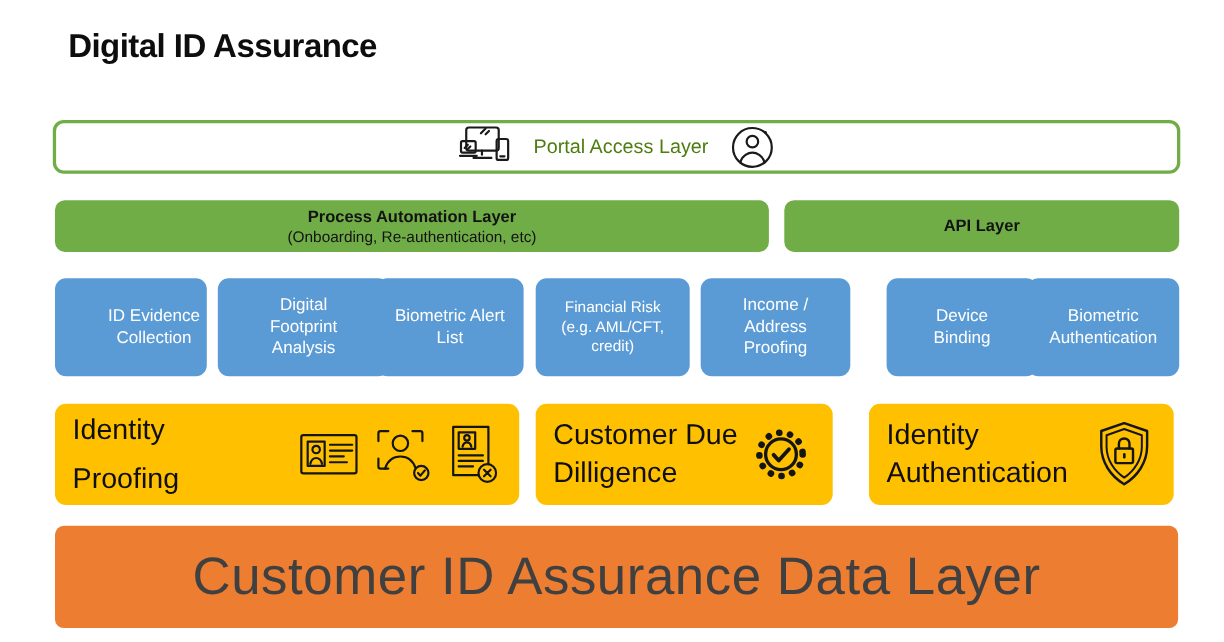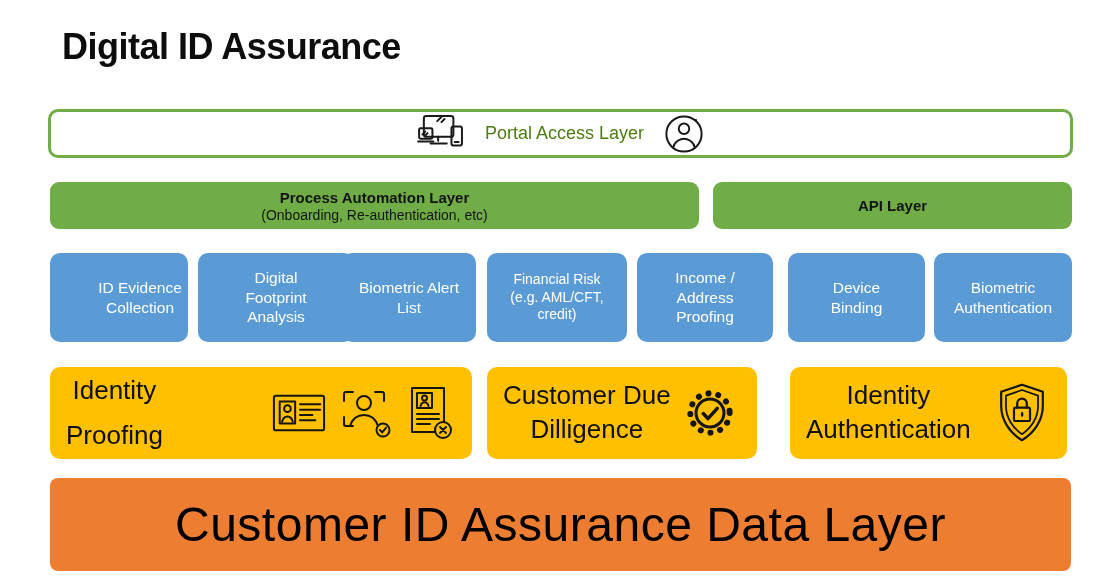--- a/index.html
+++ b/index.html
@@ -1,21 +1,21 @@
 <!DOCTYPE html>
 <html><head>
 <meta charset="utf-8">
 <style>
   html,body{margin:0;padding:0;background:#fff;}
   .canvas{
     position:relative;width:1113px;height:584px;background:#ffffff;
     font-family:"Liberation Sans",sans-serif;overflow:hidden;
   }
   .title{
-    position:absolute;left:62px;top:26px;font-size:36px;font-weight:700;
+    position:absolute;left:62px;top:26px;font-size:30px;font-weight:700;
     color:#0d0d0d;letter-spacing:-0.5px;
   }
   
   .portal{
     position:absolute;left:48px;top:109px;width:1019px;height:43px;
     border:3px solid #70AD47;border-radius:10px;background:#ffffff;
     display:flex;align-items:center;justify-content:center;gap:20px;
   }
   .portal-label{font-size:18px;color:#4d7c0f;}
   
@@ -32,31 +32,31 @@
   .cap{
     position:absolute;top:253px;height:89px;background:#5B9BD5;border-radius:10px;
     color:#ffffff;display:flex;align-items:center;justify-content:center;
     text-align:center;font-size:15.5px;line-height:1.28;white-space:pre-line;
     padding:0 6px;box-sizing:border-box;
   }
   .cap.small{font-size:14px;}
   
   .fn{
     position:absolute;top:367px;height:92px;background:#FFC000;border-radius:10px;
-    color:#0f0f0f;display:flex;align-items:center;box-sizing:border-box;text-align:center;
+    color:#0f0f0f;display:flex;align-items:center;box-sizing:border-box;
   }
   .fn-label{font-size:26px;white-space:pre-line;line-height:1.3;}
   .fn-label.tall{line-height:1.75;}
   .fn-icons{margin-left:auto;display:flex;align-items:center;gap:14px;}
   .fn svg{flex:none;}
   
   .datalayer{
     position:absolute;left:50px;top:478px;width:1021px;height:93px;
     background:#ED7D31;border-radius:8px;display:flex;align-items:center;
-    justify-content:center;color:#000000;font-size:48px;letter-spacing:0.5px;
+    justify-content:center;color:#404040;font-size:48px;letter-spacing:0.5px;
   }
   .icon{display:block;}
   .icon *{vector-effect:non-scaling-stroke;}
 </style>
 </head>
 <body>
 
 <div class="canvas">
 
   <div class="title">Digital ID Assurance</div>
@@ -95,21 +95,21 @@
 Footprint
 Analysis</div>
   <div class="cap" style="left:342px;width:134px;">Biometric Alert
 List</div>
   <div class="cap small" style="left:487px;width:140px;">Financial Risk
 (e.g. AML/CFT,
 credit)</div>
   <div class="cap" style="left:637px;width:136px;">Income /
 Address
 Proofing</div>
-  <div class="cap" style="left:788px;width:137px;">Device
+  <div class="cap" style="left:806px;width:137px;">Device
 Binding</div>
   <div class="cap" style="left:934px;width:138px;">Biometric
 Authentication</div>
 
   <div class="fn" style="left:50px;width:422px;padding:0 20px 0 16px;">
     <div class="fn-label tall">Identity
 Proofing</div>
     <div class="fn-icons">
       <svg class="icon" width="54" height="42" viewBox="0 0 56 42" fill="none" stroke="#151515" stroke-width="2" stroke-linecap="round" stroke-linejoin="round">
         <rect x="2" y="3" width="52" height="36" rx="2"></rect>

